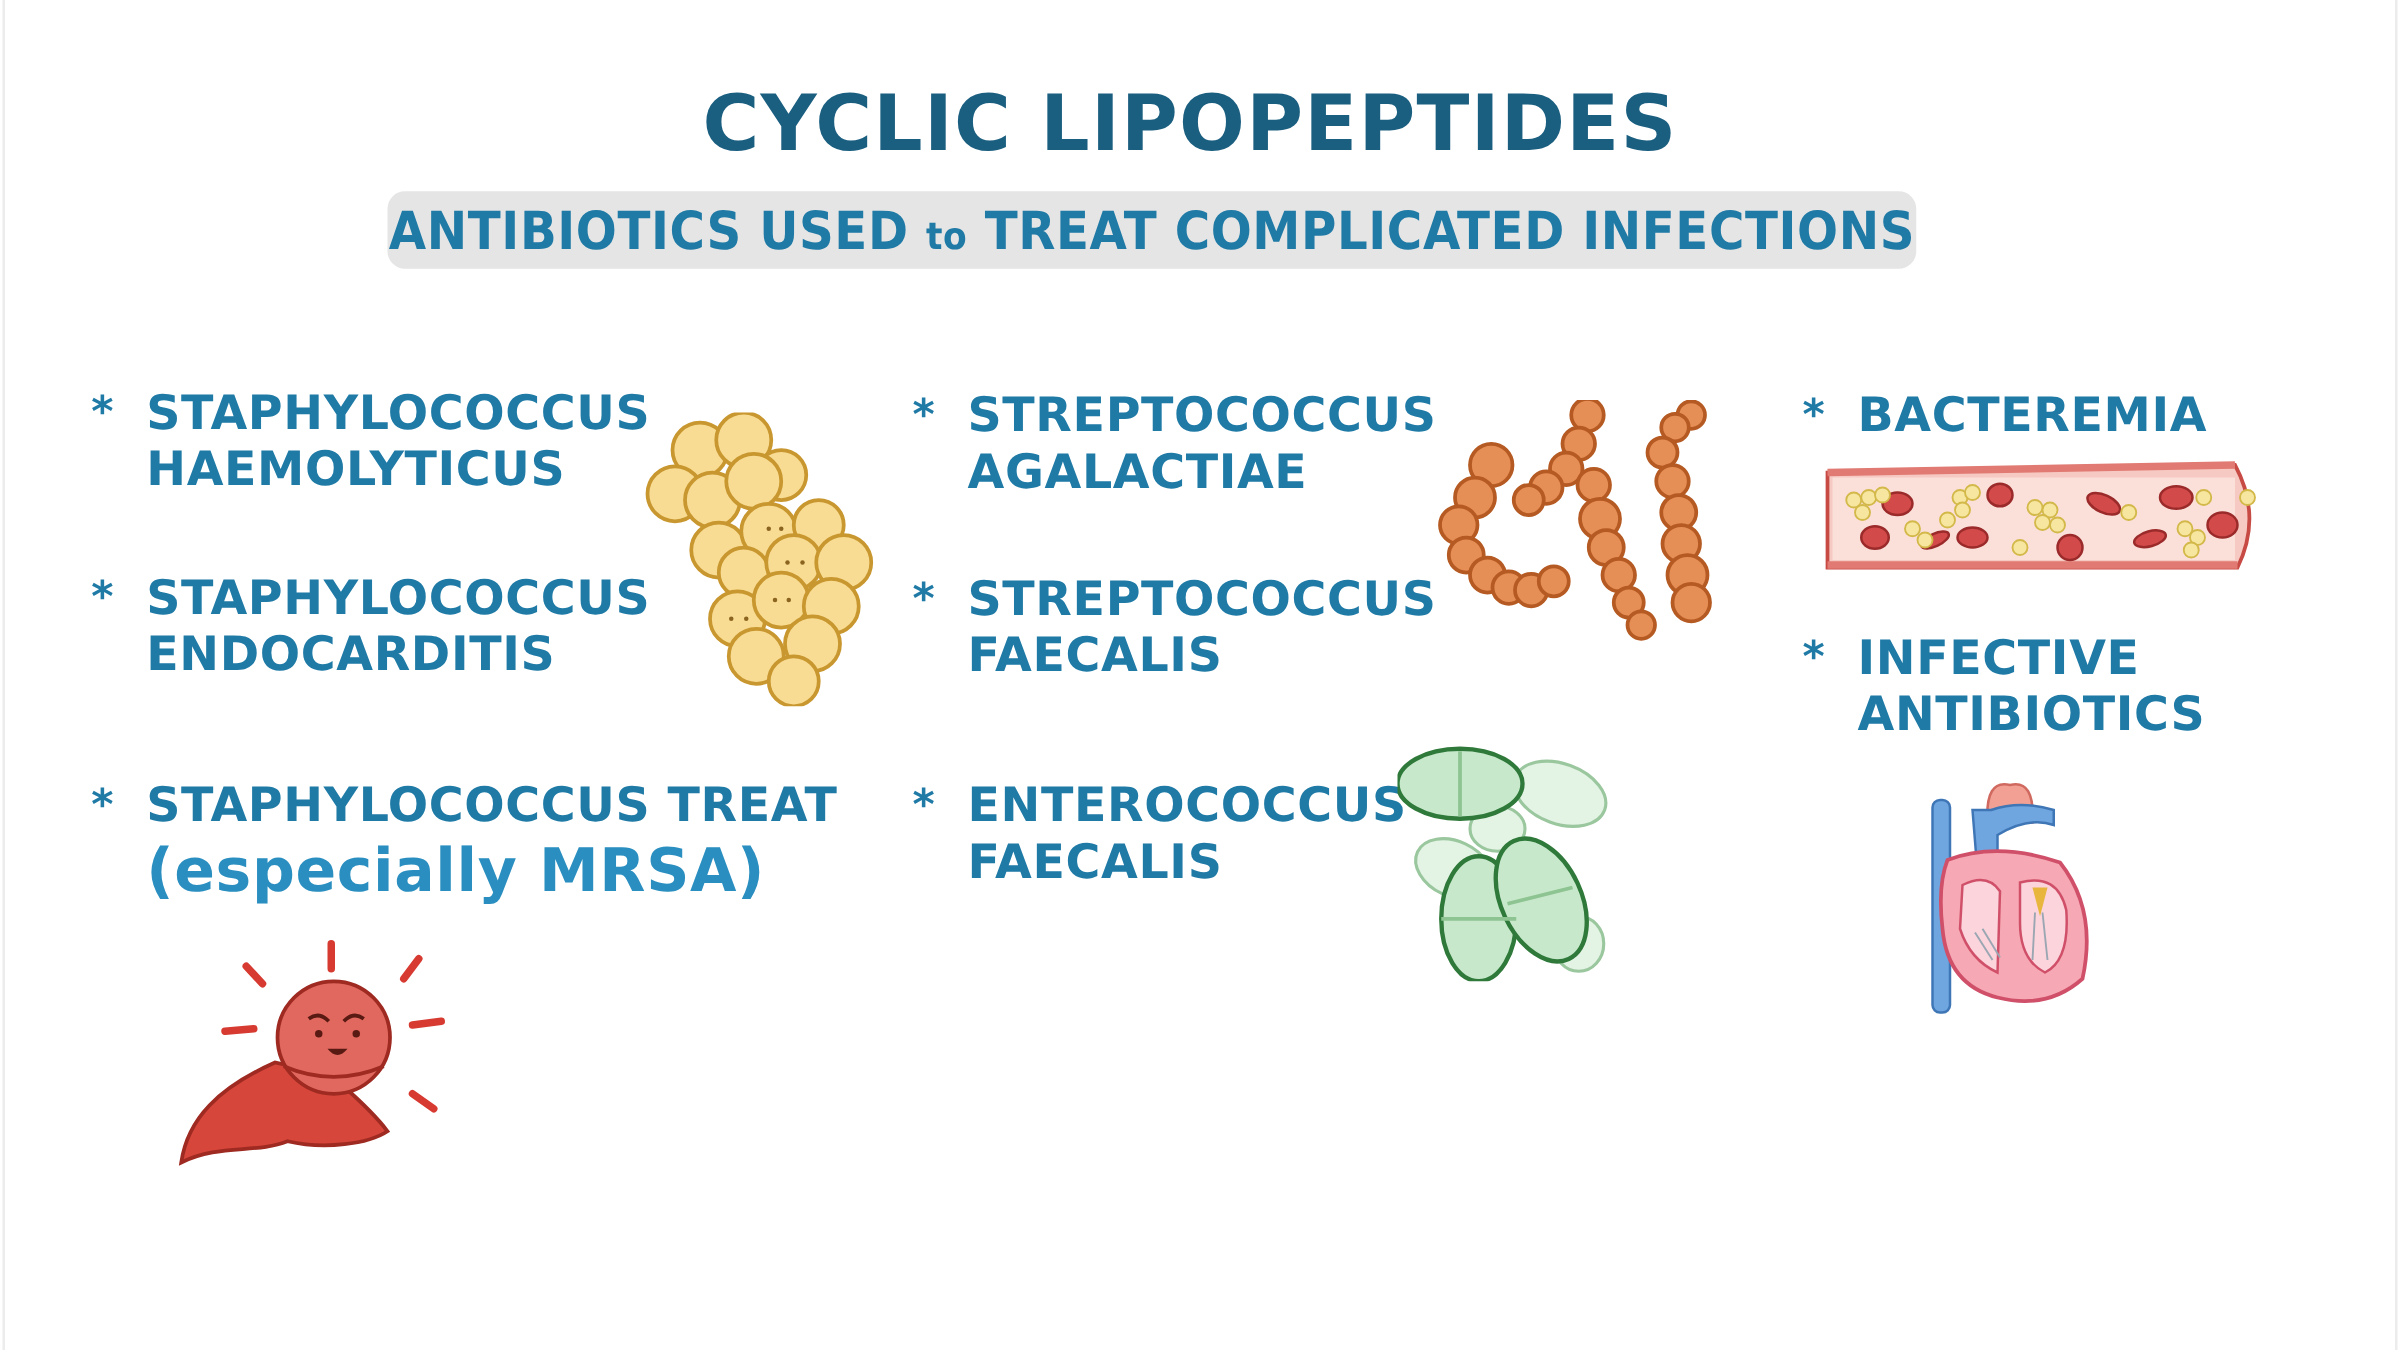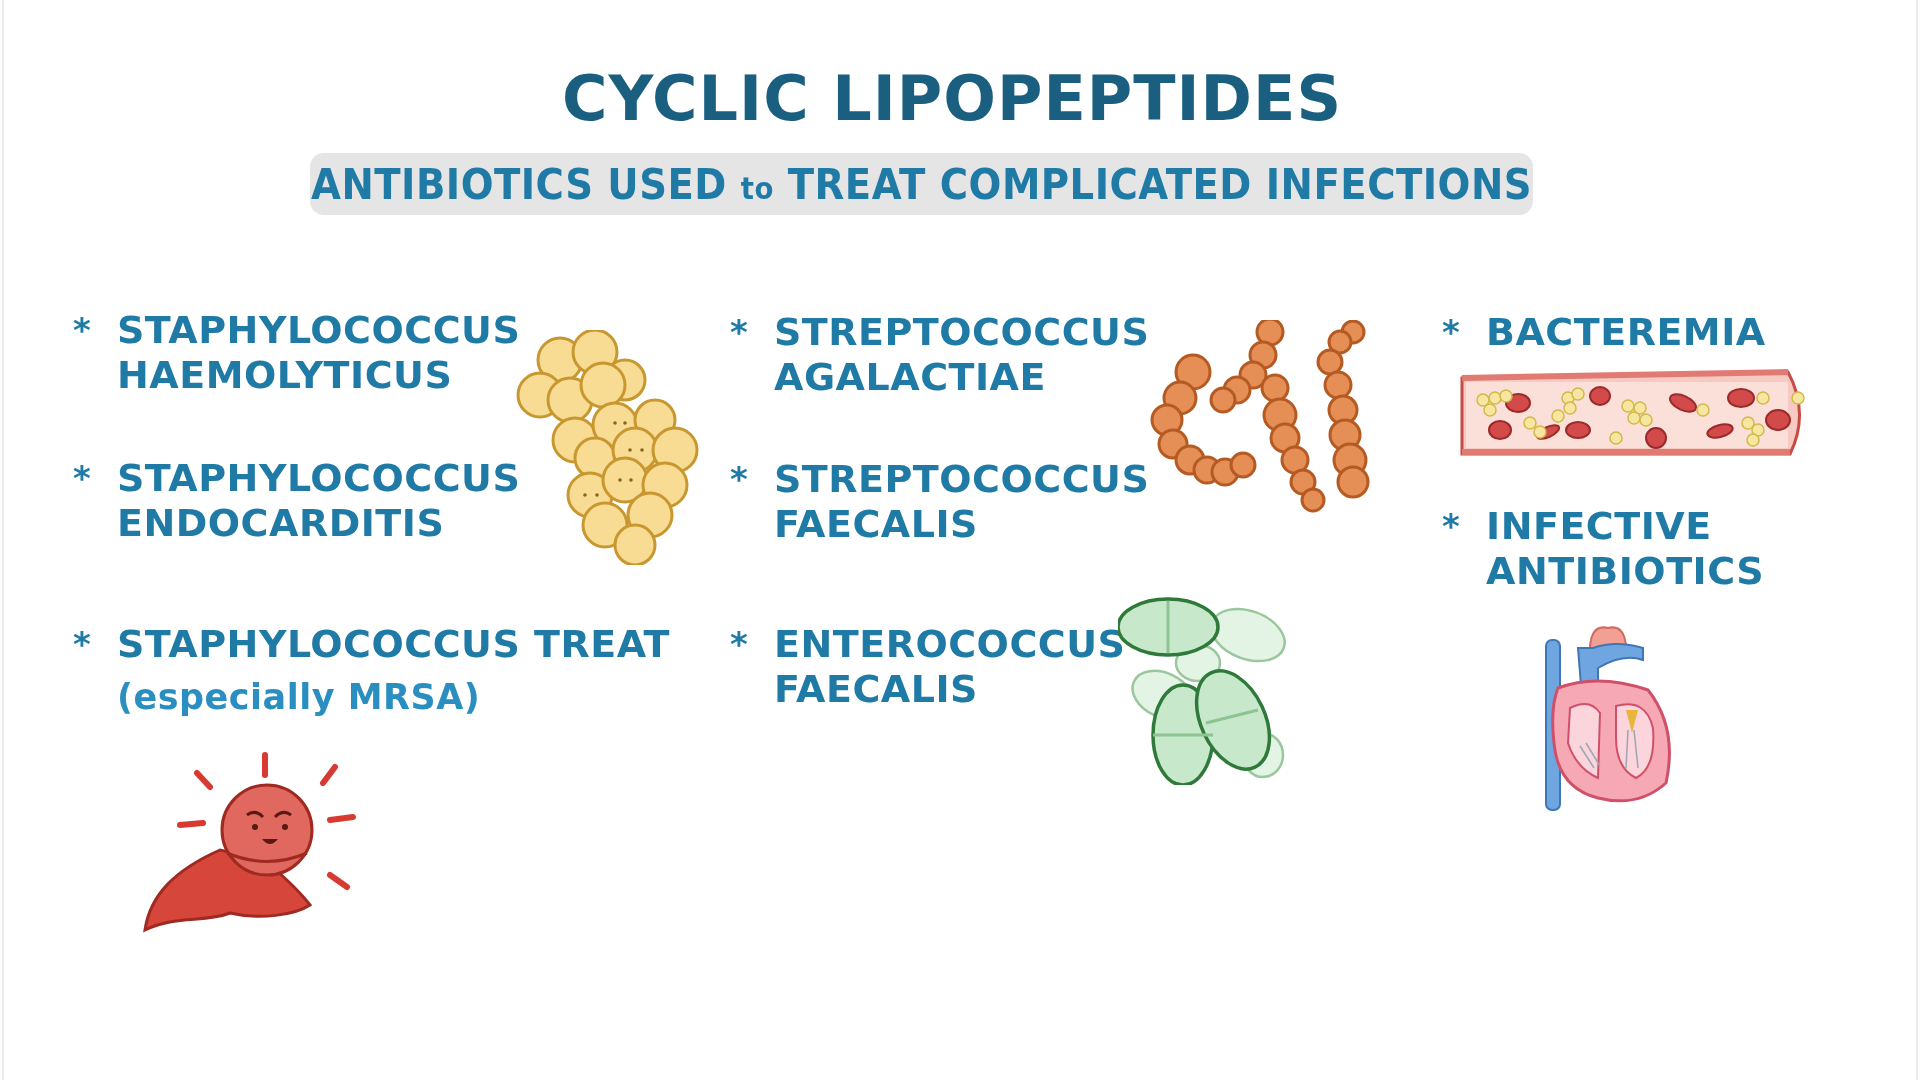--- a/index.html
+++ b/index.html
@@ -29,21 +29,21 @@
   .subtitle .small { font-size: 30px; text-transform: lowercase; }
 
   .item {
     position: absolute; color: #1f7aa6; font-weight: bold;
     font-size: 38px; line-height: 45px; letter-spacing: 0.5px;
   }
   .item .star {
     position: absolute; left: -44px; top: 0; font-size: 34px; color: #1f7aa6;
   }
   .item .line { display: block; white-space: nowrap; }
-  .item .sub { color: #2a8fc0; font-weight: bold; font-size: 35px; }
+  .item .sub { color: #2a8fc0; font-weight: bold; font-size: 48px; }
 
   .illus { position: absolute; }
 </style>
 </head>
 <body>
 
 <div class="edge left"></div>
 <div class="edge right"></div>
 
 <h1 class="title" style="margin:0">CYCLIC LIPOPEPTIDES</h1>

